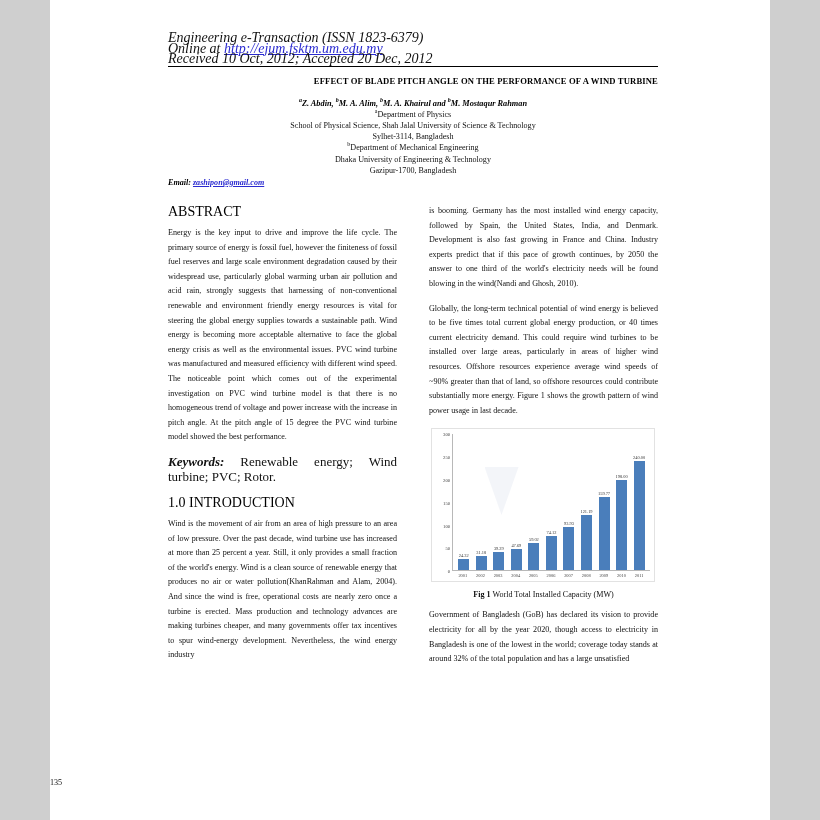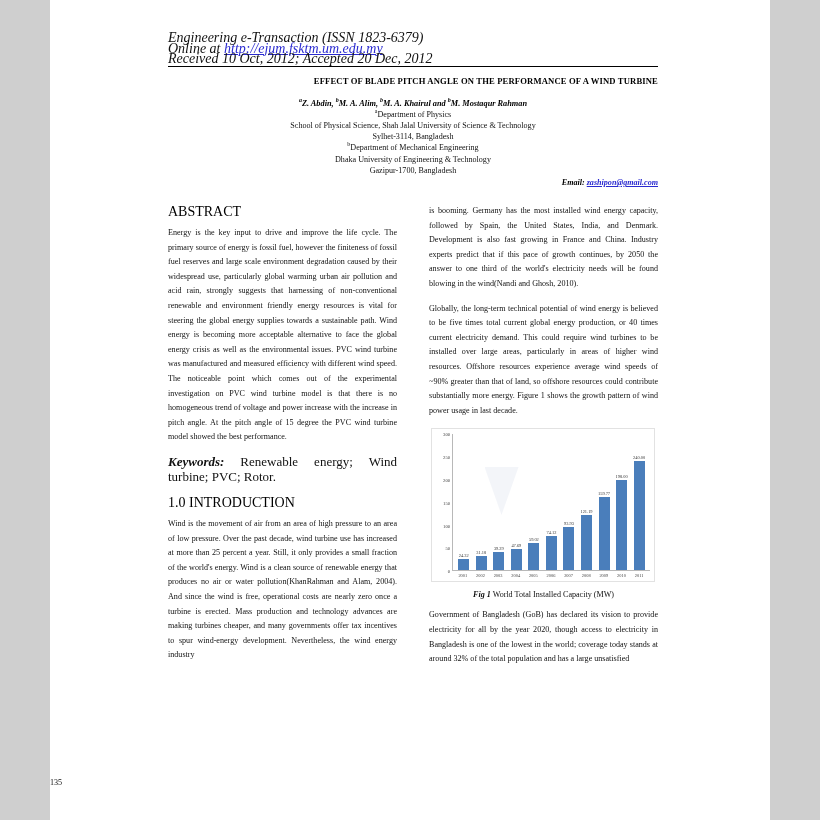--- a/index.html
+++ b/index.html
@@ -27,21 +27,21 @@
   .paper-title{
     text-align:right;font-weight:bold;font-size:8.6px;
     letter-spacing:.15px;margin-top:9px;color:#000;
   }
 
   .authors{
     text-align:center;font-weight:bold;font-style:italic;
     font-size:8.3px;margin-top:13px;color:#000;
   }
   .affil{text-align:center;font-size:8.1px;line-height:11.2px;color:#111;margin-top:1px;}
-  .email{text-align:right;font-size:8.1px;margin-top:2px;font-weight:bold;font-style:italic;color:#000;}
+  .email{text-align:left;font-size:8.1px;margin-top:2px;font-weight:bold;font-style:italic;color:#000;}
   .email a{color:#2a2ad0;text-decoration:underline;font-weight:bold;font-style:italic;}
   sup{font-size:6px;line-height:0;}
 
   
   .cols{display:flex;gap:32px;margin-top:17px;}
   .col{width:229px;}
   h2.sec{font-weight:normal;font-size:14px;margin:0 0 6px 0;color:#000;}
   p.body{
     font-size:8.1px;line-height:14.6px;text-align:justify;
     margin:0 0 10px 0;color:#111;
@@ -84,21 +84,21 @@
   }
   .xtick{width:11px;text-align:center;font-size:4.4px;color:#3f3f3f;}
   .wm{
     position:absolute;left:16%;top:24%;width:34px;height:48px;
     opacity:.06;background:#2b5d9b;
     clip-path:polygon(0 0,100% 0,50% 100%);
   }
   .caption{
     text-align:center;font-size:8.1px;margin:8px 0 9px 0;color:#111;
   }
-  .caption b{font-weight:bold;font-style:italic;}
+  .caption b{font-weight:bold;}
 
   .pageno{
     position:absolute;left:0;right:0;top:778px;
     font-size:8.1px;color:#111;
   }
 </style>
 </head>
 <body>
 
 <div class="page">

